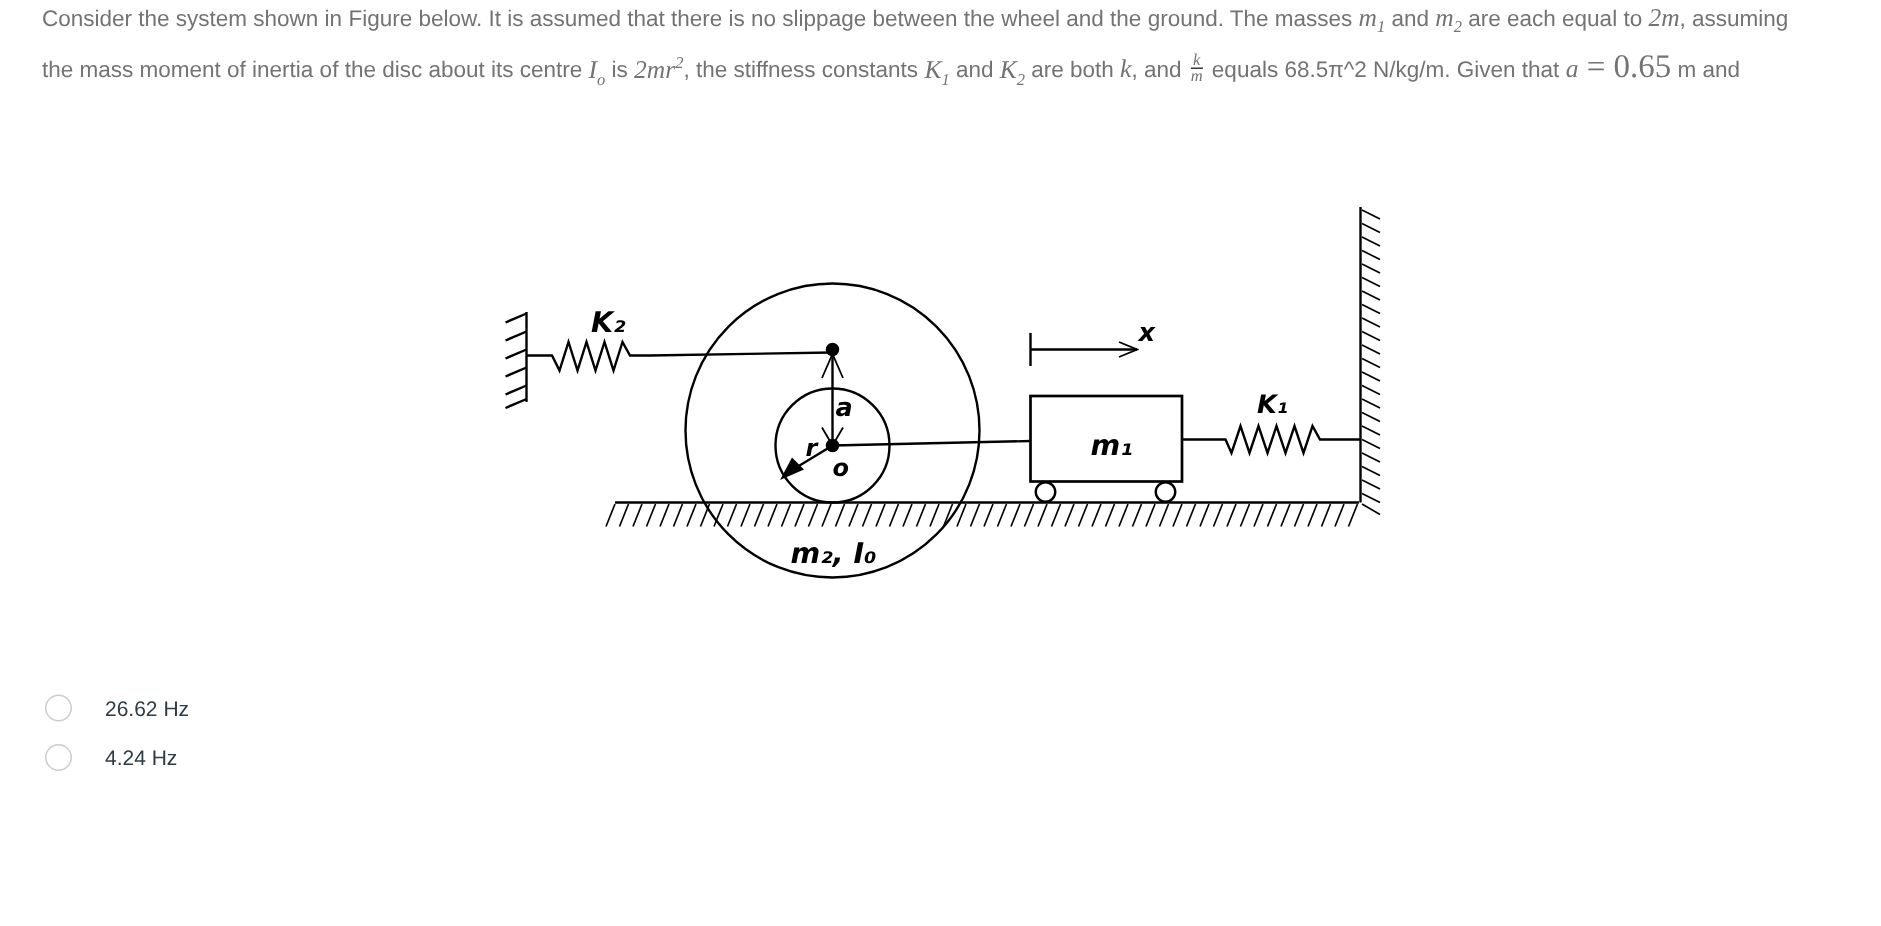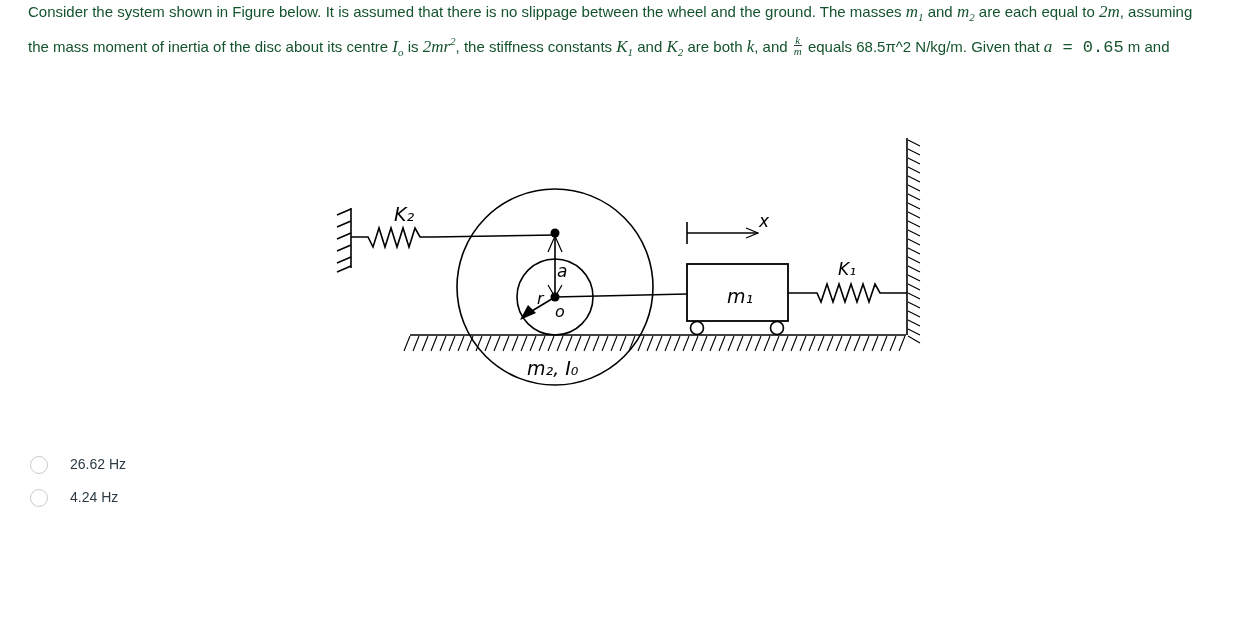--- a/index.html
+++ b/index.html
@@ -1,32 +1,32 @@
 <!DOCTYPE html>
 <html><head>
 <meta charset="utf-8">
 <style>
   html, body { margin:0; padding:0; background:#ffffff; }
   body { width:1254px; height:617px; position:relative; overflow:hidden;
          font-family:"Liberation Sans", "DejaVu Sans", sans-serif; color:#2d3b45; }
   .question { position:absolute; left:28px; top:0px; width:1210px;
-              font-size:15px; line-height:24px; color:#14532d; }
+              font-size:15px; line-height:24px; color:#737373; }
   .question .line { white-space:nowrap; display:block; }
   .m { font-family:"Liberation Serif","DejaVu Serif", serif; font-style:italic; font-size:17px; }
-  .mn { font-family:Liberation Mono, monospace; font-size:17px; }
+  .mn { font-family:Liberation Serif, serif; font-size:22px; }
   sub, sup { font-size:11px; }
   .frac { display:inline-block; vertical-align:middle; text-align:center;
           font-family:"Liberation Serif","DejaVu Serif", serif; font-style:italic;
           font-size:11px; line-height:10px; margin:0 2px; position:relative; top:-3px; }
   .frac .num { display:block; border-bottom:1px solid #2d3b45; padding:0 1px; }
   .frac .den { display:block; }
-  .figure { position:absolute; left:0; top:0; width:1254px; height:601px; pointer-events:none; }
+  .figure { position:absolute; left:0; top:0; width:1254px; height:601px; pointer-events:none;font-weight:bold; }
   .figure svg { position:absolute; left:0; top:0; }
   .options { position:absolute; left:30px; top:456px; }
-  .option { display:flex; height:32.5px; cursor:pointer; }
+  .option { display:flex; align-items:center; height:32.5px; cursor:pointer; }
   .radio { width:18px; height:18px; border:1px solid #c7cdd1; border-radius:50%;
            background:#fff; box-sizing:border-box; margin-right:22px; }
   .opt-label { font-size:14px; color:#2d3b45; }
 </style>
 </head>
 <body>
 
 <div class="question">
   <span class="line"><span>Consider the system shown in Figure below. It is assumed that there is no slippage between the wheel and the ground. The masses </span><span class="m"><span>m</span><sub>1</sub></span><span> and </span><span class="m"><span>m</span><sub>2</sub></span><span> are each equal to </span><span class="m">2m</span><span>, assuming</span></span>
   <span class="line"><span>the mass moment of inertia of the disc about its centre </span><span class="m"><span>I</span><sub>o</sub></span><span> is </span><span class="m"><span>2mr</span><sup>2</sup></span><span>, the stiffness constants </span><span class="m"><span>K</span><sub>1</sub></span><span> and </span><span class="m"><span>K</span><sub>2</sub></span><span> are both </span><span class="m">k</span><span>, and </span><span class="frac"><span class="num">k</span><span class="den">m</span></span><span> equals 68.5π^2 N/kg/m. Given that </span><span class="m">a</span><span class="mn"> = 0.65</span><span> m and</span></span>

